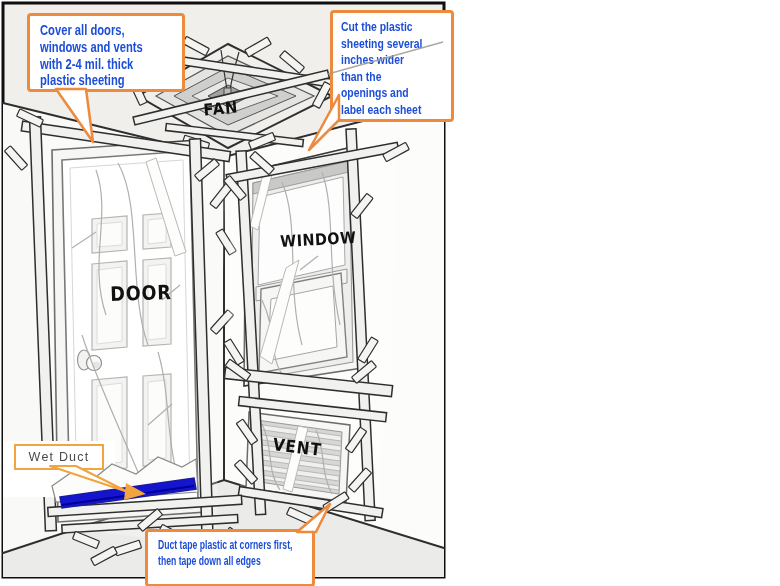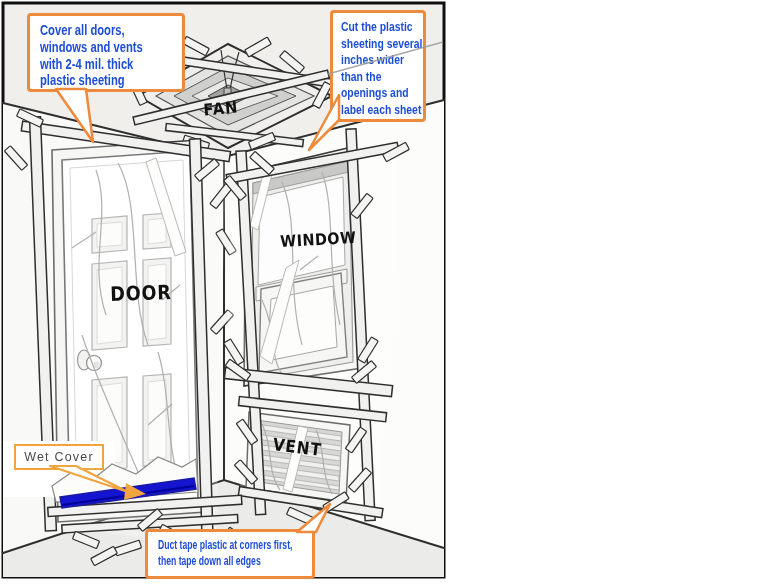--- a/index.html
+++ b/index.html
@@ -20,23 +20,23 @@
   .wr{stroke:#b0b0ae;stroke-width:1.2;fill:none;}
   .fold{fill:#fdfdfc;stroke:#b8b8b6;stroke-width:1;}
   .sheet{fill:rgba(255,255,255,0.26);}
 
   
   .callout{position:absolute;background:#fff;border:3px solid var(--accent-orange,#ee8a3c);
            border-radius:4px;color:#1d4ed8;font-weight:bold;z-index:20;box-sizing:border-box;}
   .callout .t{display:inline-block;transform-origin:0 0;white-space:pre-line;}
   #co-cover{left:27px;top:13px;width:158px;height:79px;padding:6px 10px;font-size:14px;line-height:1.2;}
   #co-cover .t{transform:scaleX(.8);width:172px;}
-  #co-cut{left:330px;top:10px;width:96px;height:112px;padding:6px 8px;font-size:13px;line-height:1.27;}
+  #co-cut{left:330px;top:10px;width:124px;height:112px;padding:6px 8px;font-size:13px;line-height:1.27;}
   #co-cut .t{transform:scaleX(.8);width:116px;}
-  #co-duct{left:145px;top:529px;width:170px;height:50px;padding:6px 10px;font-size:12px;line-height:1.3;}
+  #co-duct{left:145px;top:529px;width:170px;height:58px;padding:6px 10px;font-size:12px;line-height:1.3;}
   #co-duct .t{transform:scaleX(.72);width:208px;}
 
   #wet-label{position:absolute;left:14px;top:444px;width:90px;height:26px;
              border:2.5px solid var(--wet-towel-orange,#f2a43e);background:#fff;z-index:20;
              display:flex;align-items:center;justify-content:center;box-sizing:border-box;
              font-size:12.5px;letter-spacing:1.2px;color:#4a4a4a;}
 
   
   .hand{position:absolute;z-index:15;font-family:"DejaVu Sans",sans-serif;font-weight:bold;color:#111;}
   #lb-fan{left:202px;top:99px;font-size:16px;transform:rotate(-5deg) scaleX(.92);letter-spacing:1px;}
@@ -231,21 +231,21 @@
 sheeting several
 inches wider
 than the
 openings and
 label each sheet</span>
   </div>
   <div class="callout" id="co-duct">
     <span class="t">Duct tape plastic at corners first,
 then tape down all edges</span>
   </div>
-  <div id="wet-label">Wet Cover</div>
+  <div id="wet-label">Wet Duct</div>
 
   <svg id="overlay" width="780" height="586" viewBox="0 0 780 586">
 
     <line x1="328" y1="74" x2="443" y2="42" stroke="#9a9a98" stroke-width="1.5" opacity="0.85"></line>
     <g fill="#ffffff" stroke-linejoin="round">
       <polygon points="56,89 86,89 93,142" style="stroke:var(--accent-orange,#ee8a3c)" stroke-width="2.5"></polygon>
       <polygon points="339,95 339,120 309,150" style="stroke:var(--accent-orange,#ee8a3c)" stroke-width="2.5"></polygon>
       <polygon points="297,532 316,532 330,504" style="stroke:var(--accent-orange,#ee8a3c)" stroke-width="2.5"></polygon>
       <polygon points="50,466 76,466 128,492" style="stroke:var(--wet-towel-orange,#f2a43e)" stroke-width="2.2"></polygon>
     </g>

